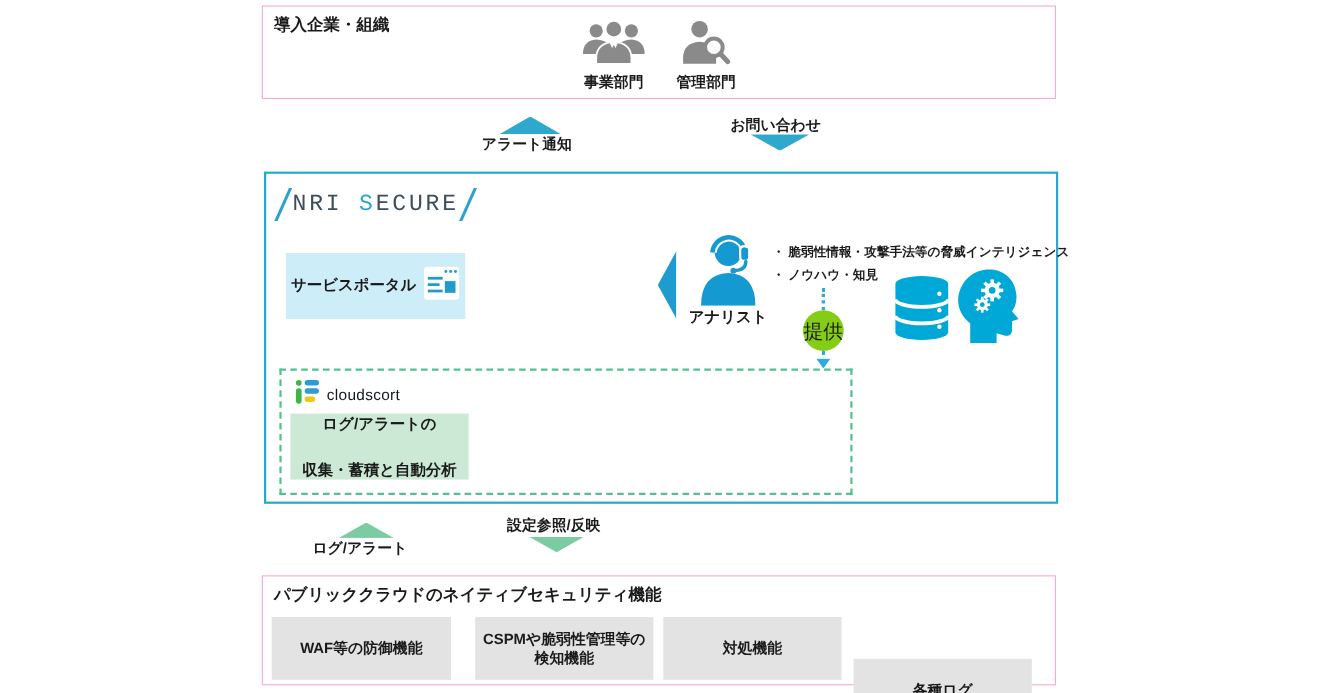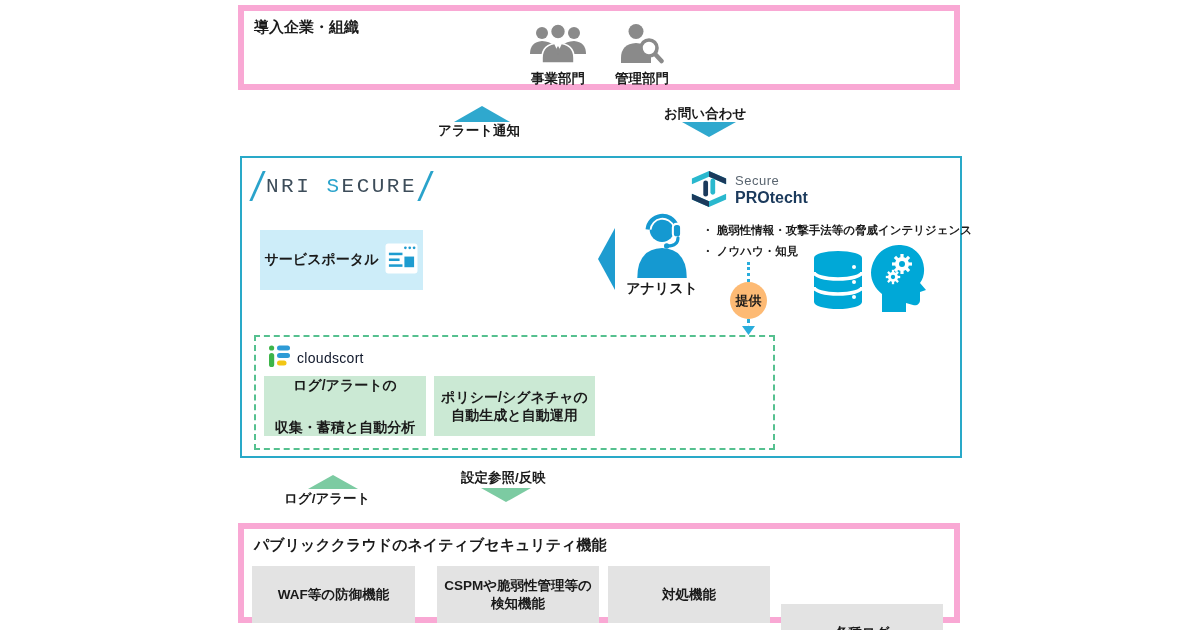--- a/index.html
+++ b/index.html
@@ -2,21 +2,21 @@
 <html><head>
 <meta charset="utf-8">
 <style>
   * { margin:0; padding:0; box-sizing:border-box; }
   body { background:#fff; font-family:"Liberation Sans", sans-serif; }
   #canvas { position:relative; width:1200px; height:630px; background:#fff; overflow:hidden; }
   .abs { position:absolute; }
   .jp { color:#1a1a1a; font-weight:700; }
 
   
-  .frame-box { position:absolute; background:#fff; border:6px solid #f9a8d4; }
+  .frame-box { position:absolute; background:#fff; border:1px solid #f9a8d4; }
   .top-box { left:238px; top:5px; width:722px; height:85px; }
   .bottom-box { left:238px; top:523px; width:722px; height:100px; }
   .box-title { position:absolute; left:10px; top:7px; font-size:15px; font-weight:700; color:#1a1a1a; }
 
   .dept-row { position:absolute; left:0; right:0; top:11px; display:flex; justify-content:center; gap:28px; }
   .dept { display:flex; flex-direction:column; align-items:center; }
   .dept-label { font-size:13.5px; font-weight:700; color:#1a1a1a; margin-top:2px; }
 
   
   .tri-up-teal { left:454px; top:106px; width:56px; height:16px; background:#2fa8ce; clip-path:polygon(50% 0,100% 100%,0 100%); }
@@ -54,21 +54,21 @@
   .left-arrow { position:absolute; left:356px; top:70px; width:17px; height:62px; background:#1e9cd0; clip-path:polygon(100% 0,100% 100%,0 50%); }
 
   .analyst-icon { position:absolute; left:388px; top:54px; }
   .analyst-label { position:absolute; left:374px; top:122px; width:92px; text-align:center; font-size:14px; font-weight:700; color:#1a1a1a; }
 
   .bullets { position:absolute; left:460px; top:62px; font-size:11.5px; font-weight:700; color:#1a1a1a; line-height:21px; white-space:nowrap; }
 
   .dot-line { position:absolute; width:0; border-left:3px dotted #29addc; }
   .dot1 { left:505px; top:104px; height:20px; }
   .dot2 { left:505px; top:161px; height:12px; }
-  .provide-circle { position:absolute; left:488px; top:124px; width:37px; height:37px; border-radius:50%; background:#fdba74; display:flex; align-items:center; justify-content:center; font-size:13px; font-weight:700; color:#1a1a1a; }
+  .provide-circle { position:absolute; left:488px; top:124px; width:37px; height:37px; border-radius:50%; background:#84cc16; display:flex; align-items:center; justify-content:center; font-size:18px; font-weight:400; color:#1a1a1a; }
   .provide-arrowhead { position:absolute; left:500px; top:168px; width:13px; height:9px; background:#29addc; clip-path:polygon(50% 100%,0 0,100% 0); }
 
   .db-icon { position:absolute; left:570px; top:90px; }
   .head-icon { position:absolute; left:626px; top:84px; }
 
   .dashed-box { position:absolute; left:12px; top:177px; width:521px; height:115px; border:2px dashed #55c08f; }
   .cloudscort-logo { position:absolute; left:12px; top:7px; display:flex; align-items:center; gap:7px; }
   .cloudscort-text { font-size:14px; font-weight:400; color:#0f172a; letter-spacing:0.3px; }
 
   .green-feature { position:absolute; top:39px; height:60px; background:#cbe9d4; display:flex; flex-direction:column; align-items:center; justify-content:center; line-height:1.3; }
@@ -134,36 +134,20 @@
   <div class="abs tri-down-teal"></div>
 
   <div class="nri-box">
 
     <div class="nri-logo">
       <div class="nri-slash"></div>
       <div class="nri-logo-text"><span>NRI </span><span class="nri-s">S</span><span>ECURE</span></div>
       <div class="nri-slash"></div>
     </div>
 
-    <div class="protecht">
-      <span>
-        <svg width="38" height="40" viewBox="0 0 40 42">
-          <path d="M2 10 L20 2 L38 10 L38 16 L20 8 L2 16 Z" fill="#29b8ce"></path>
-          <path d="M20 2 L38 10 L38 16 L20 8 Z" fill="#1b3a5c"></path>
-          <path d="M2 26 L20 34 L38 26 L38 32 L20 40 L2 32 Z" fill="#29b8ce"></path>
-          <path d="M2 26 L20 34 L20 40 L2 32 Z" fill="#1b3a5c"></path>
-          <rect x="14" y="12" width="5" height="17" rx="2.5" fill="#1b3a5c"></rect>
-          <rect x="21.5" y="10" width="5" height="17" rx="2.5" fill="#29b8ce"></rect>
-        </svg>
-      </span>
-      <div class="protecht-lines">
-        <span class="protecht-l1">Secure</span>
-        <span class="protecht-l2">PROtecht</span>
-      </div>
-    </div>
 
     <div class="svc-box svc-portal">
       <span class="svc-label">サービスポータル</span>
       <span>
         <svg width="33" height="31" viewBox="0 0 34 32">
           <rect x="0.5" y="0.5" width="33" height="31" rx="3" fill="#fff"></rect>
           <circle cx="21" cy="5" r="1.4" fill="#1e9cd0"></circle>
           <circle cx="25.5" cy="5" r="1.4" fill="#1e9cd0"></circle>
           <circle cx="30" cy="5" r="1.4" fill="#1e9cd0"></circle>
           <rect x="4" y="10" width="14" height="2.6" fill="#1e9cd0"></rect>
@@ -256,24 +240,20 @@
             <rect x="9" y="16.5" width="9.5" height="5" rx="2.5" fill="#f2c614"></rect>
           </svg>
         </span>
         <span class="cloudscort-text">cloudscort</span>
       </div>
 
       <div class="green-feature gf1">
         <span>ログ/アラートの</span>
         <span>収集・蓄積と自動分析</span>
       </div>
-      <div class="green-feature gf2">
-        <span>ポリシー/シグネチャの</span>
-        <span>自動生成と自動運用</span>
-      </div>
     </div>
   </div>
 
   <div class="abs tri-up-green"></div>
   <div class="abs jp lbl-log-alert">ログ/アラート</div>
   <div class="abs jp lbl-settings">設定参照/反映</div>
   <div class="abs tri-down-green"></div>
 
   <div class="frame-box bottom-box">
     <div class="box-title">パブリッククラウドのネイティブセキュリティ機能</div>

